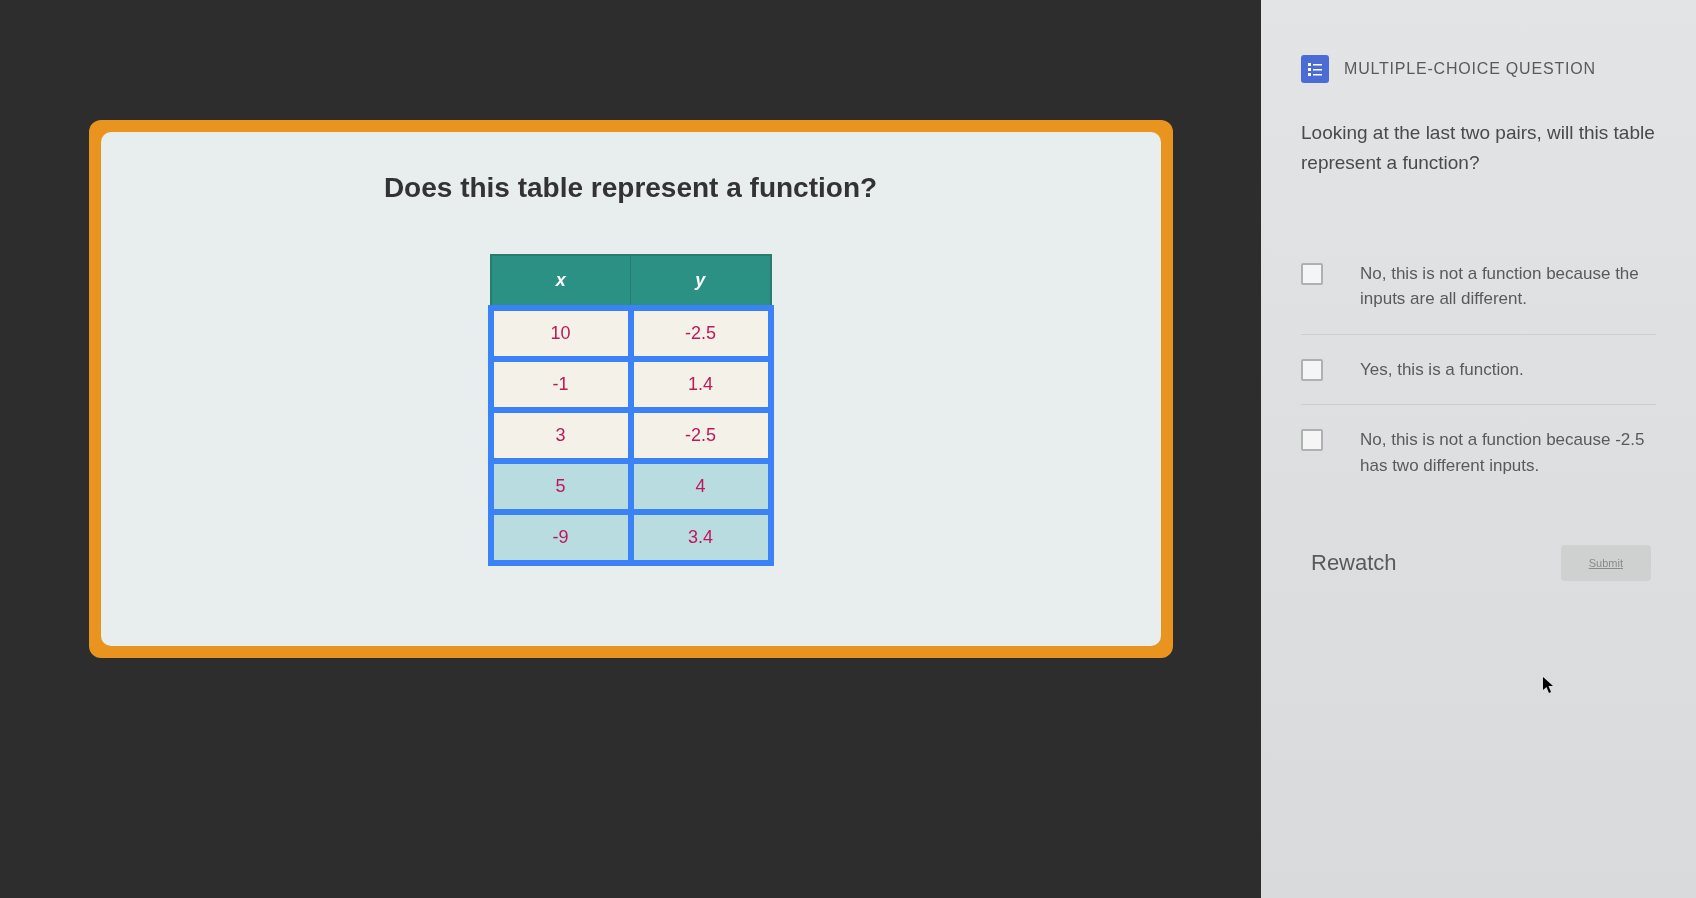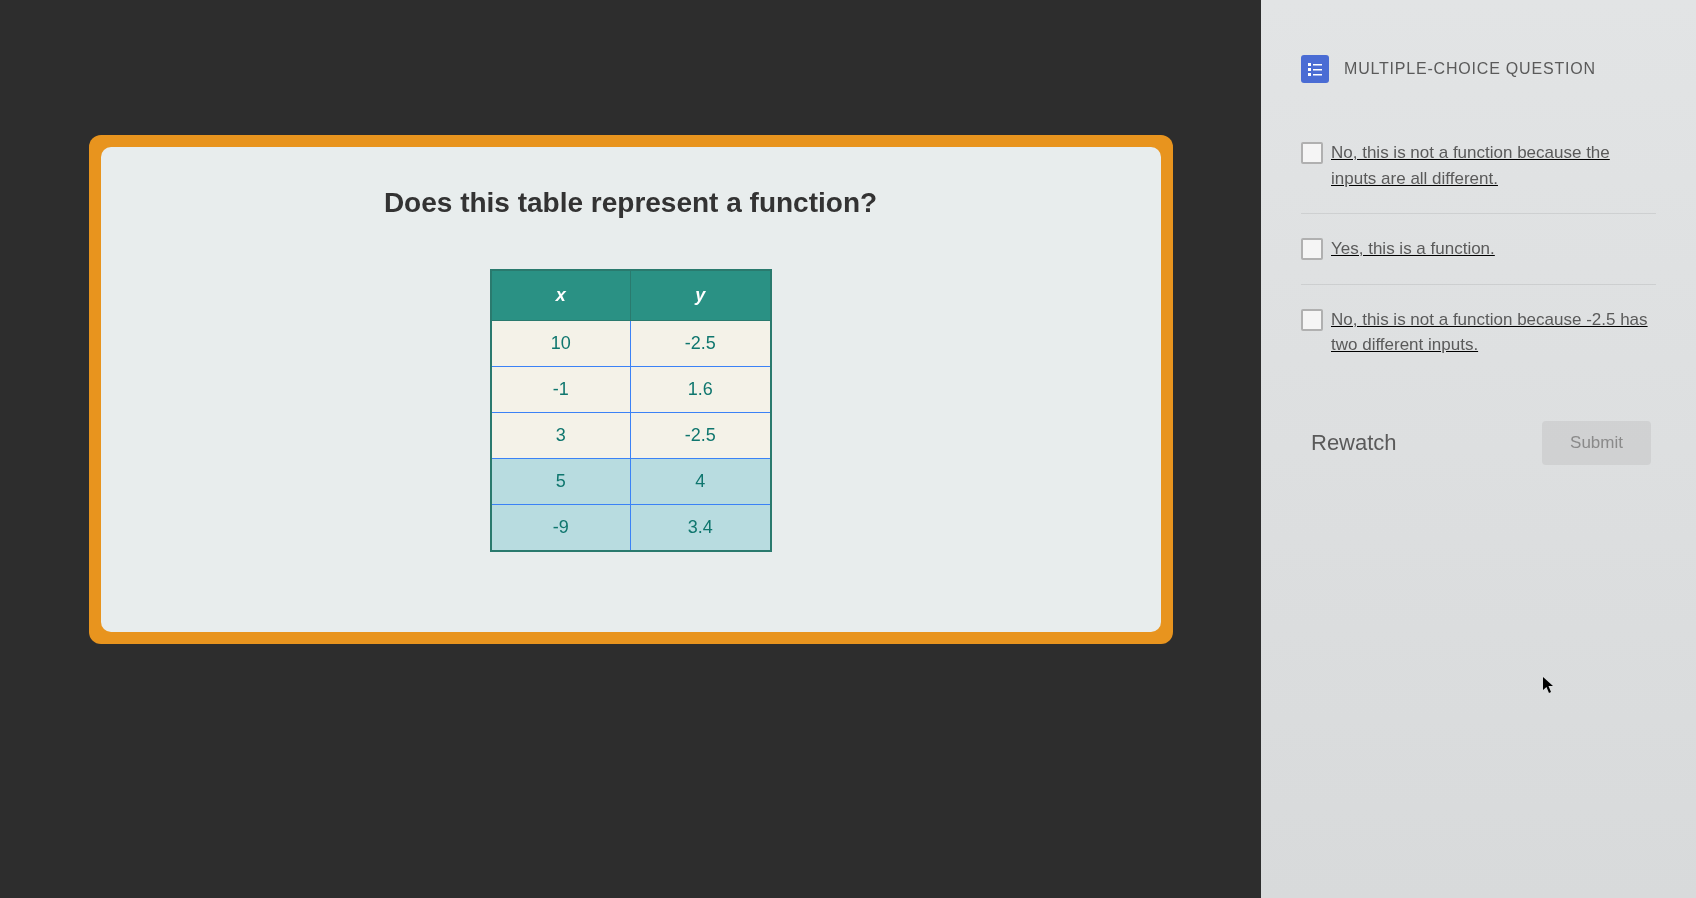--- a/index.html
+++ b/index.html
@@ -51,26 +51,26 @@
       font-weight: 600;
       font-style: italic;
       font-size: 18px;
       padding: 14px 0;
       text-align: center;
       border: 1px solid #2a7a6e;
       width: 140px;
     }
     .data-table td {
       background: #f4f2e8;
-      color: #0f766e;
+      color: #be185d;
       font-size: 18px;
       font-weight: 500;
       padding: 12px 0;
       text-align: center;
-      border: 1px solid #3b82f6;
+      border: 6px solid #3b82f6;
       width: 140px;
     }
     .data-table tr.highlighted td {
       background: #b8dce0;
     }
     .right-panel {
       width: 435px;
       background: linear-gradient(180deg, #e2e4e5 0%, #d8dadb 100%);
       padding: 55px 40px 40px 40px;
       display: flex;
@@ -101,25 +101,24 @@
     }
     .question-text {
       font-size: 19px;
       color: #4a4a4a;
       line-height: 1.6;
       margin-bottom: 60px;
     }
     .answer-option {
       display: flex;
       align-items: flex-start;
-      gap: 8px;
+      gap: 37px;
       padding: 22px 0;
       border-bottom: 1px solid rgba(0,0,0,0.08);
       cursor: pointer;
-      text-decoration: underline;
     }
     .answer-option:last-of-type { border-bottom: none; justify-content: flex-end; }
     .checkbox {
       width: 22px;
       height: 22px;
       border: 2px solid #b0b0b0;
       background: #f5f5f5;
       border-radius: 2px;
       flex-shrink: 0;
       margin-top: 2px;
@@ -140,25 +139,26 @@
       background: transparent;
       border: none;
       font-size: 22px;
       color: #5a5a5a;
       cursor: pointer;
       padding: 10px 5px;
     }
     .submit-btn {
       background: rgba(180,180,180,0.3);
       border: none;
-      font-size: 17px;
+      font-size: 11px;
       color: #8a8a8a;
       padding: 12px 28px;
       border-radius: 4px;
       cursor: pointer;
+      text-decoration: underline;
     }
     .cursor-icon {
       position: absolute;
       right: 140px;
       bottom: 200px;
     }
   </style>
 </head>
 <body>
 
@@ -173,21 +173,21 @@
             <th>y</th>
           </tr>
         </thead>
         <tbody id="table-body">
             <tr>
               <td>10</td>
               <td>-2.5</td>
             </tr>
             <tr>
               <td>-1</td>
-              <td>1.6</td>
+              <td>1.4</td>
             </tr>
             <tr>
               <td>3</td>
               <td>-2.5</td>
             </tr>
             <tr class="highlighted">
               <td>5</td>
               <td>4</td>
             </tr>
             <tr class="highlighted">
@@ -208,20 +208,21 @@
         <rect x="6" y="3" width="9" height="1.5" fill="#fff"></rect>
         <rect x="1" y="7" width="3" height="3" fill="#fff"></rect>
         <rect x="6" y="8" width="9" height="1.5" fill="#fff"></rect>
         <rect x="1" y="12" width="3" height="3" fill="#fff"></rect>
         <rect x="6" y="13" width="9" height="1.5" fill="#fff"></rect>
       </svg>
     </div>
     <div class="question-type">MULTIPLE-CHOICE QUESTION</div>
   </div>
 
+  <div class="question-text">Looking at the last two pairs, will this table represent a function?</div>
 
   <div id="options-container">
       <div class="answer-option">
         <div class="checkbox"></div>
         <div class="answer-text">No, this is not a function because the inputs are all different.</div>
       </div>
       <div class="answer-option">
         <div class="checkbox"></div>
         <div class="answer-text">Yes, this is a function.</div>
       </div>

